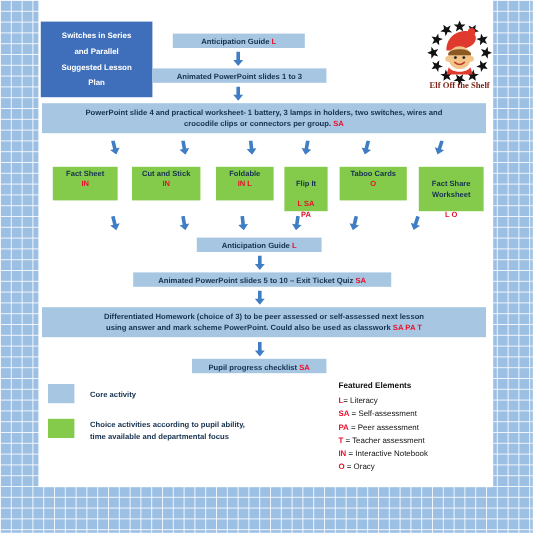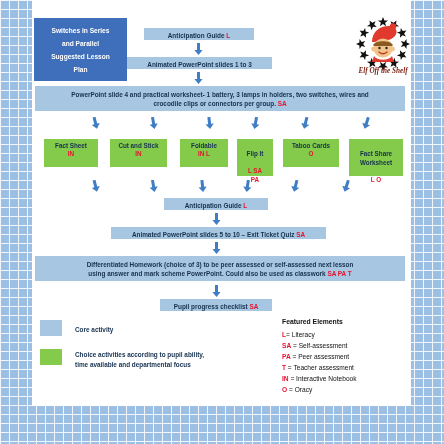--- a/index.html
+++ b/index.html
@@ -85,21 +85,21 @@
 <div id="page">
   <div id="sheet">
 
     <div class="title-card" style="left:2px;top:18px;width:93px;height:63px;">
       <div>Switches in Series</div>
       <div>and Parallel</div>
       <div>Suggested Lesson</div>
       <div>Plan</div>
     </div>
 
-    <div class="logo" style="left:320px;top:16px;width:62px;height:62px;font-style:italic;">
+    <div class="logo" style="left:320px;top:16px;width:62px;height:62px;">
       <svg viewBox="0 0 62 62" xmlns="http://www.w3.org/2000/svg" aria-hidden="true">
         <g fill="#111">
 
           <g id="s">
             <polygon points="0,-5 1.4,-1.6 5,-1.5 2.1,0.7 3.1,4.2 0,2.1 -3.1,4.2 -2.1,0.7 -5,-1.5 -1.4,-1.6" transform="translate(31,6)"></polygon>
           </g>
           <use href="#s" transform="rotate(30,31,28)"></use>
           <use href="#s" transform="rotate(60,31,28)"></use>
           <use href="#s" transform="rotate(90,31,28)"></use>
           <use href="#s" transform="rotate(120,31,28)"></use>

